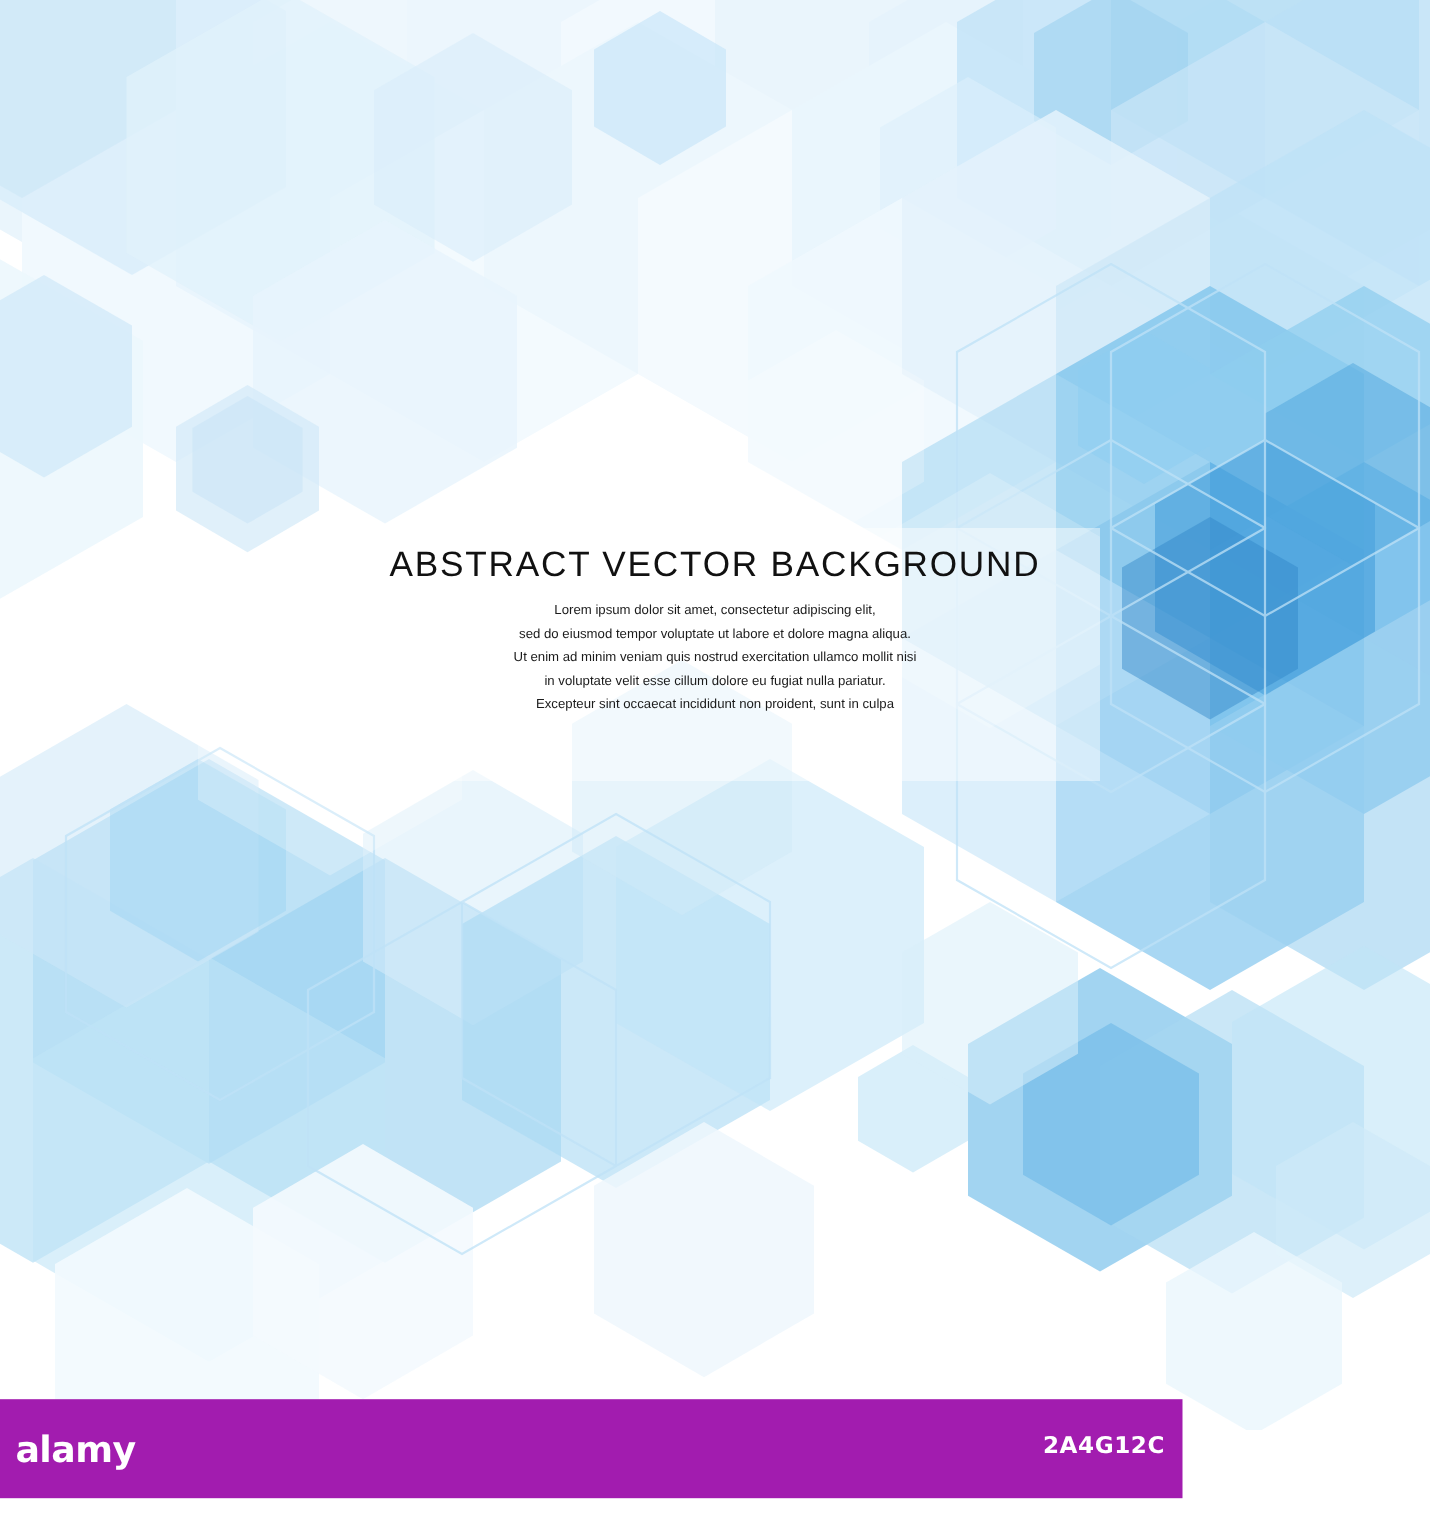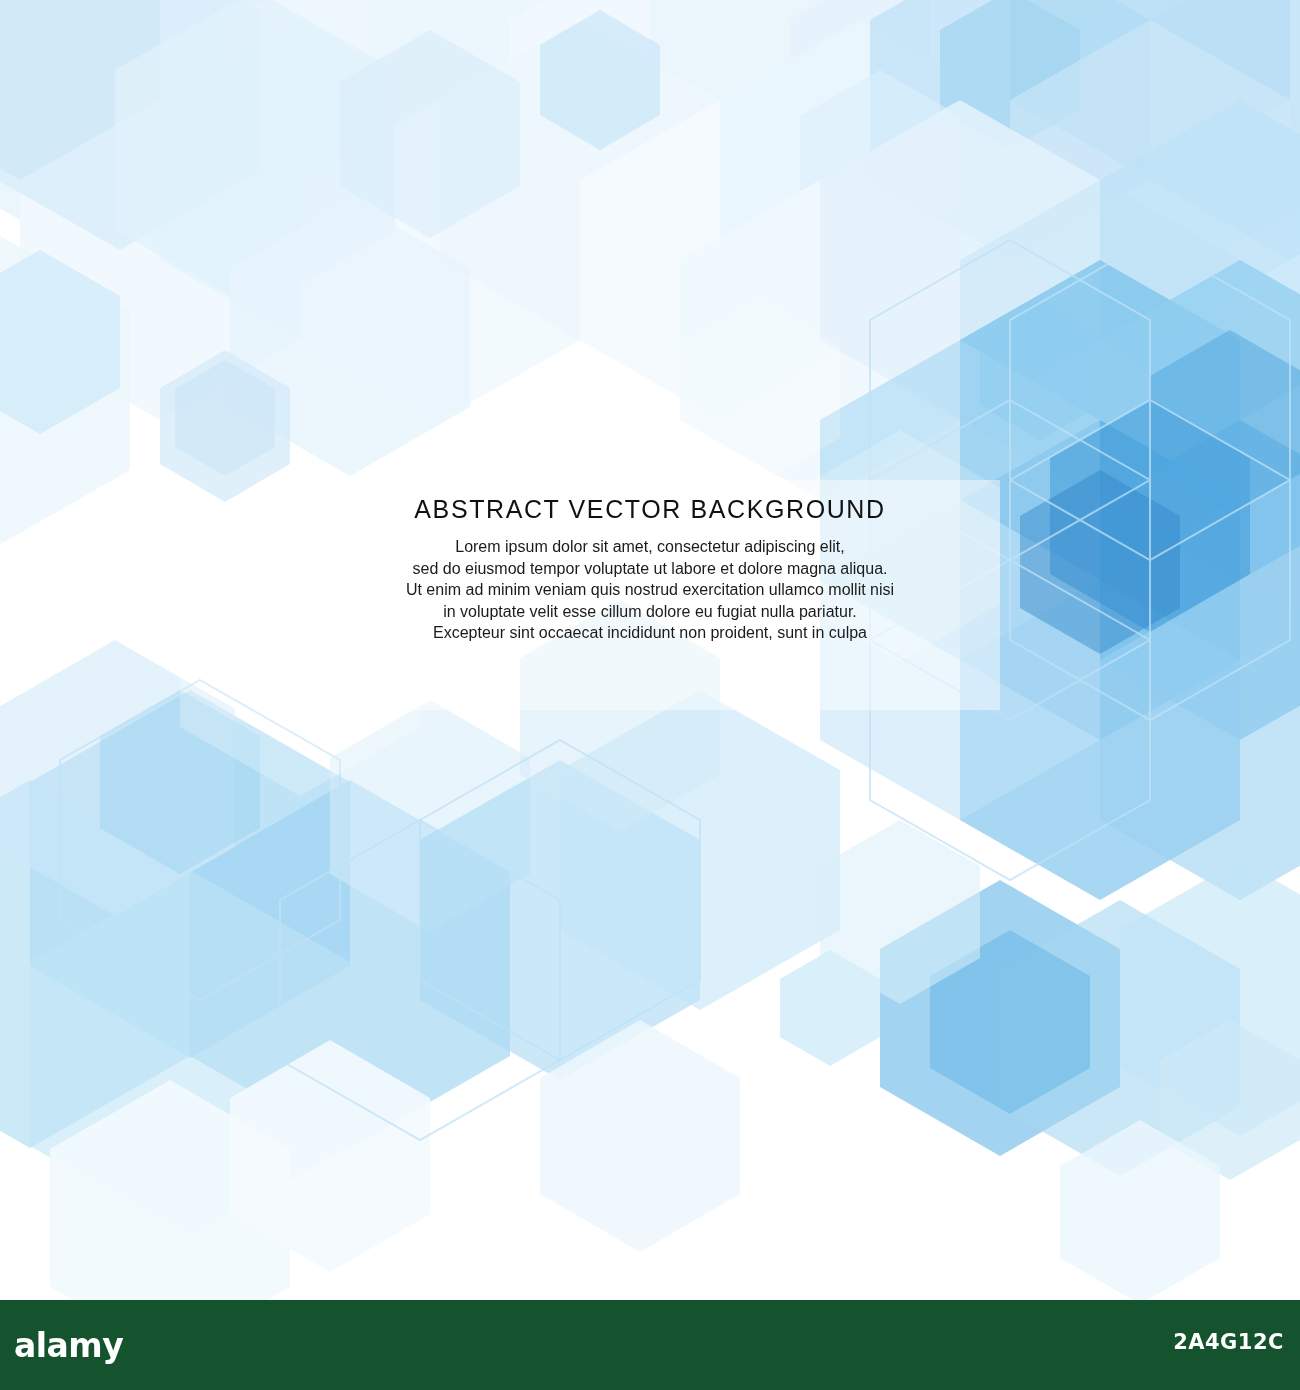--- a/index.html
+++ b/index.html
@@ -41,47 +41,47 @@
   #caption {
     position: absolute;
     left: 300px;
     top: 495px;
     width: 700px;
     text-align: center;
     color: #1a1a1a;
     pointer-events: none;
   }
   #caption .title {
-    font-size: 25px;
+    font-size: 32px;
     letter-spacing: 1.6px;
     color: #111111;
     margin: 0 0 12px 0;
     font-weight: 400;
     white-space: nowrap;
   }
   #caption .body {
-    font-size: 16px;
+    font-size: 12px;
     line-height: 21.5px;
     color: #1b1b1b;
     margin: 0;
     font-weight: 400;
   }
   #caption .body .line {
     display: block;
     white-space: nowrap;
   }
 
   
   #footer {
     position: absolute;
     left: 0;
-    top: 1300px;
-    width: 1300px;
+    top: 1272px;
+    width: 1075px;
     height: 90px;
-    background: #14532d;
+    background: #a21caf;
     color: #ffffff;
   }
   #footer .brand {
     position: absolute;
     left: 14px;
     top: 26px;
     font-size: 33px;
     font-weight: 700;
     letter-spacing: -0.5px;
     font-family: "DejaVu Sans", sans-serif;

